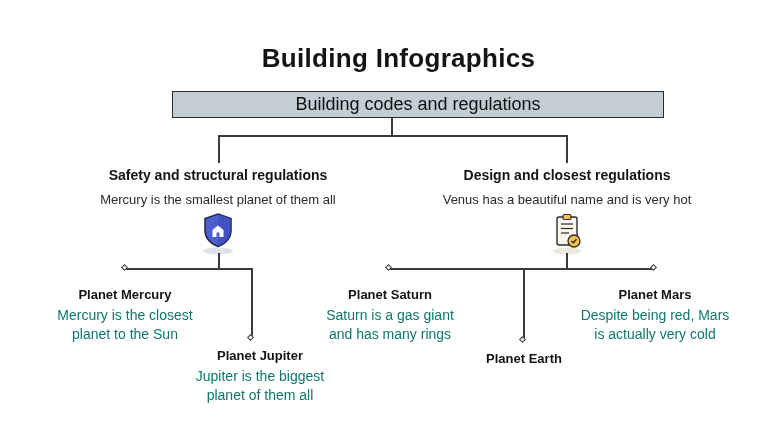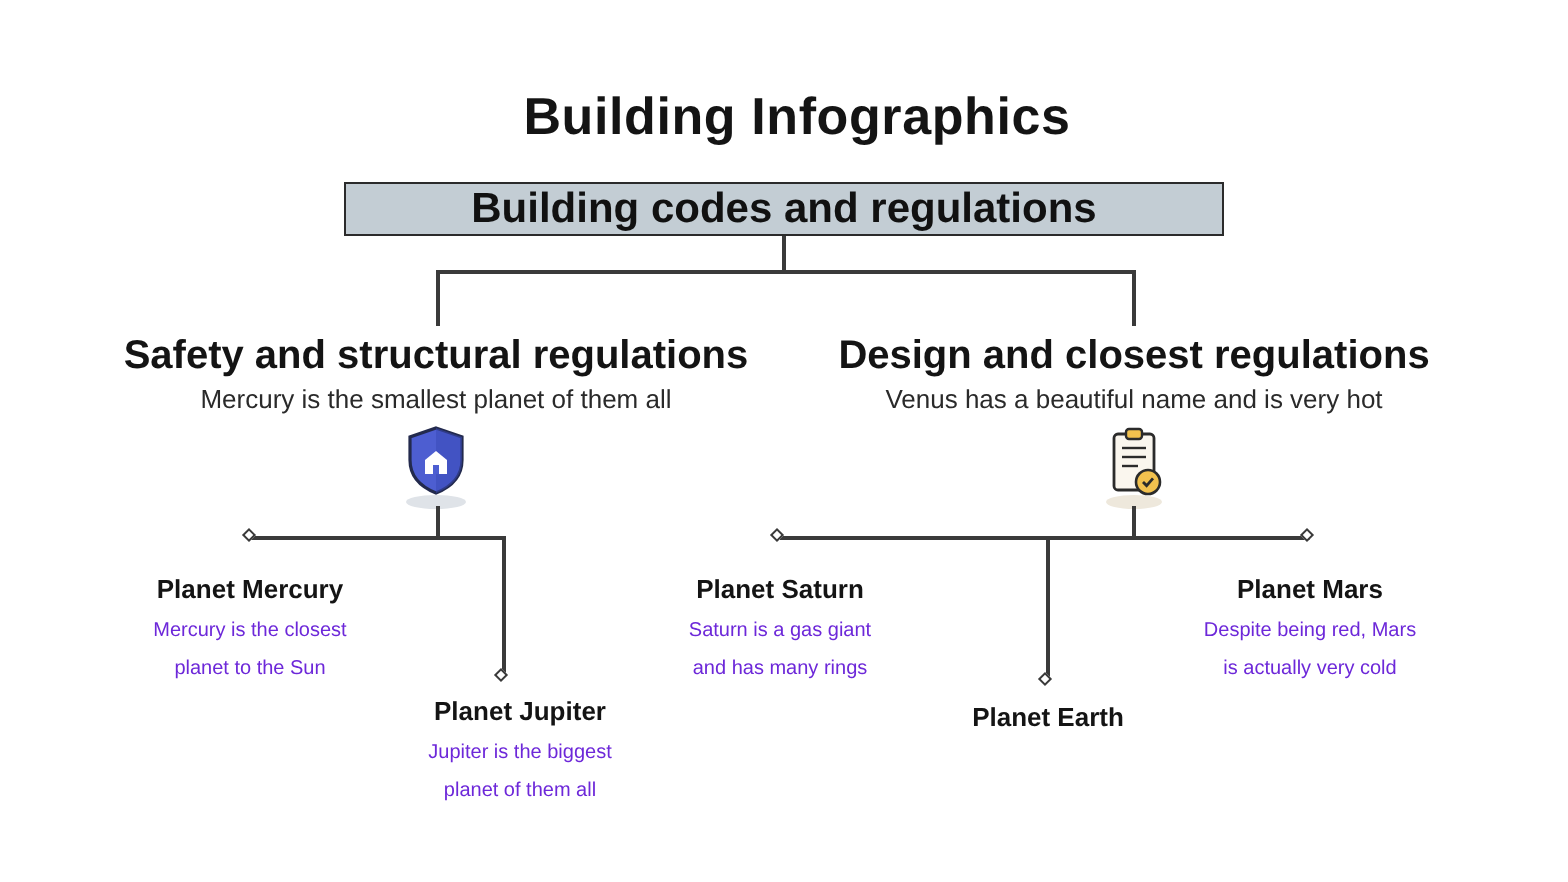--- a/index.html
+++ b/index.html
@@ -21,65 +21,65 @@
     font-size: 26px;
     font-weight: bold;
     letter-spacing: 0.3px;
     color: #141414;
     padding-left: 13px;
   }
 
   .root-box {
     position: absolute;
     left: 172px; top: 91px;
-    width: 440px; height: 27px;
+    width: 492px; height: 27px;
     background: #c3cdd4;
     border: 1px solid #2b2b2b;
     display: flex; align-items: center; justify-content: center;
-    font-size: 21px;
-    font-weight: bold;
+    font-size: 18px;
+    font-weight: normal;
     color: #111111;
   }
 
   .line { position: absolute; background: #3a3a3a; }
 
   .diamond {
     position: absolute;
     width: 5px; height: 5px;
     background: #ffffff;
     border: 1px solid #3a3a3a;
     transform: rotate(45deg);
   }
 
   .branch-heading {
     position: absolute;
     width: 380px;
     text-align: center;
-    font-size: 20px;
+    font-size: 14px;
     font-weight: bold;
     color: #141414;
   }
 
   .branch-subtitle {
     position: absolute;
     width: 380px;
     text-align: center;
     font-size: 13px;
     color: #2a2a2a;
   }
 
   .icon-wrap { position: absolute; width: 44px; height: 46px; }
 
   .node { position: absolute; text-align: center; }
   .node-title { font-size: 13px; font-weight: bold; color: #141414; }
   .node-desc {
     margin-top: 4px;
-    font-size: 10px;
+    font-size: 14px;
     line-height: 19px;
-    color: #6d28d9;
+    color: #0f766e;
     white-space: pre-line;
   }
 
   .footer {
     position: absolute;
     left: 0; top: 418px; width: 100%;
     text-align: center;
     font-size: 9.5px;
     color: #2e2e2e;
   }

